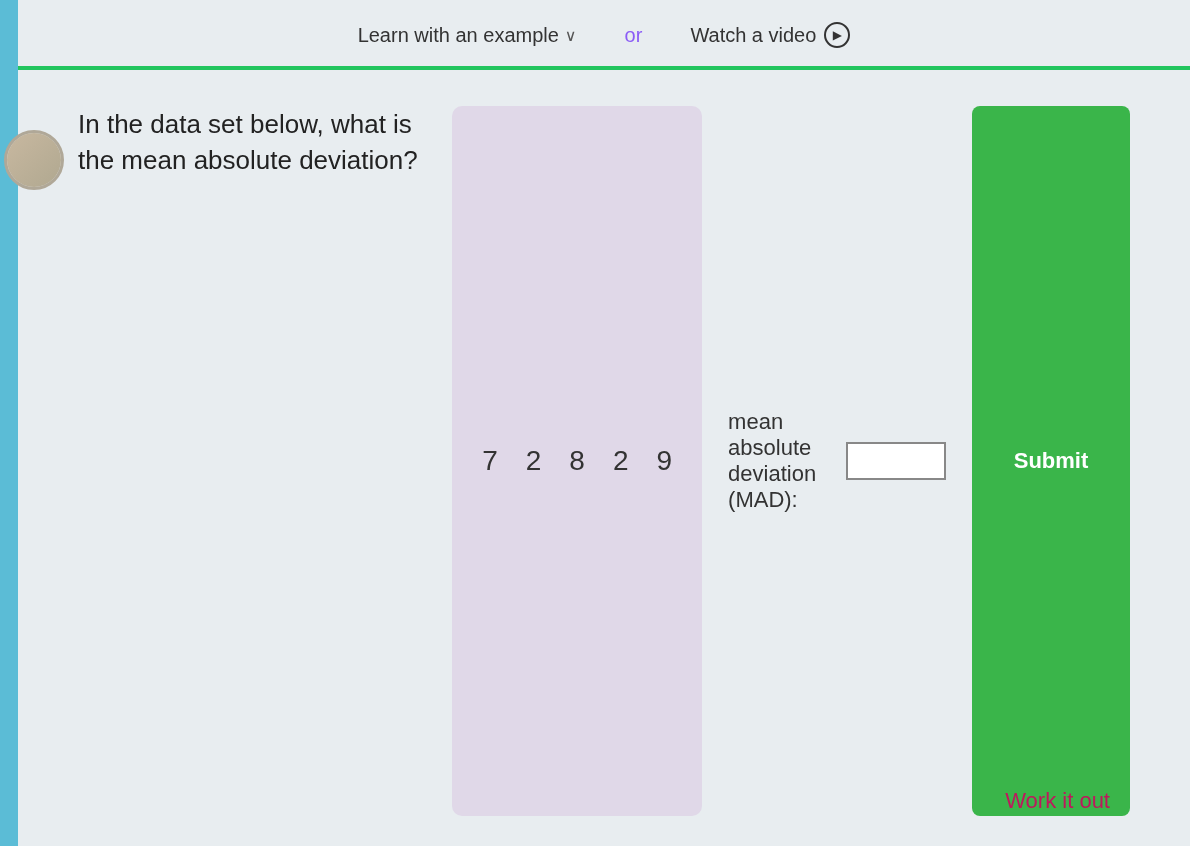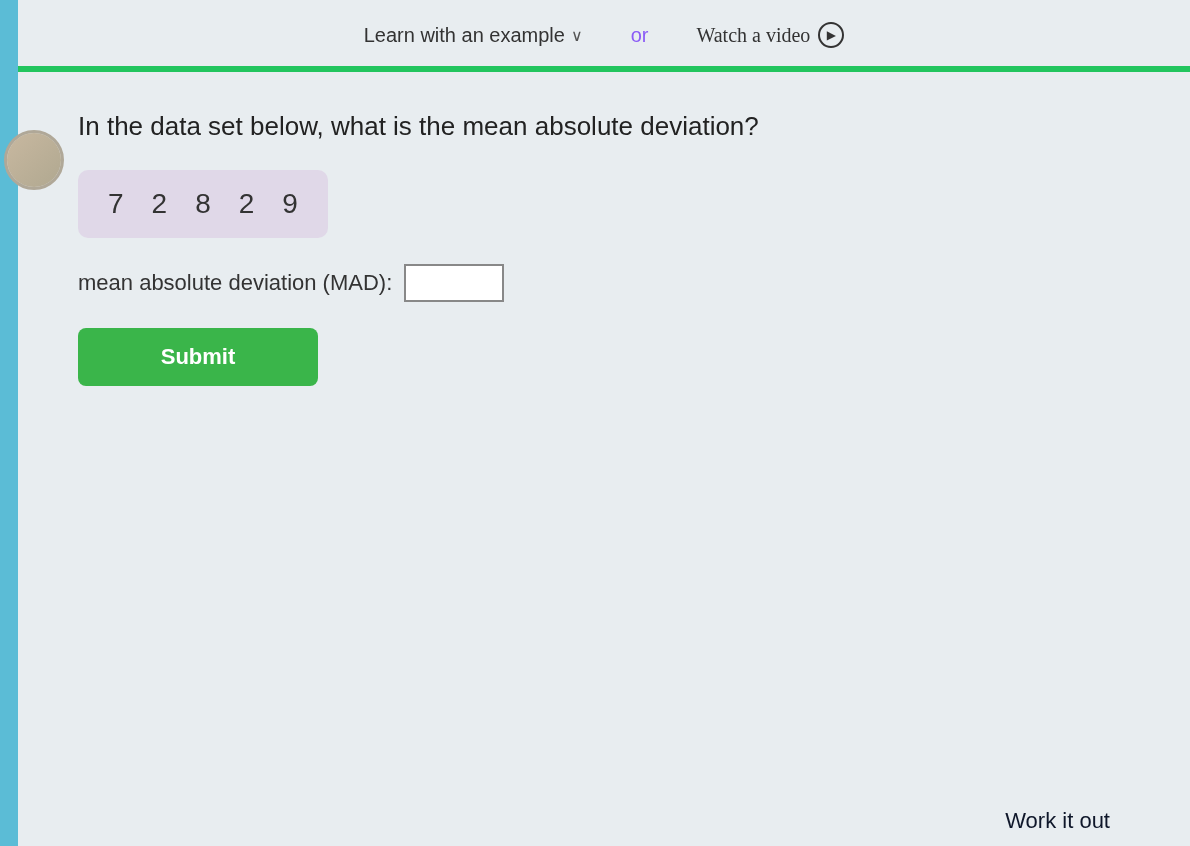--- a/index.html
+++ b/index.html
@@ -30,21 +30,21 @@
       position: relative;
       display: flex;
       flex-direction: column;
     }
 
     .top-bar {
       display: flex;
       align-items: center;
       justify-content: center;
       padding: 18px 40px 14px;
-      border-bottom: 6px solid #22c55e;
+      border-bottom: 4px solid #22c55e;
       gap: 40px;
       position: relative;
     }
 
     .learn-example-btn {
       display: flex;
       align-items: center;
       gap: 6px;
       font-size: 20px;
       color: #333;
@@ -67,41 +67,41 @@
 
     .watch-video-btn {
       display: flex;
       align-items: center;
       gap: 8px;
       font-size: 20px;
       color: #333;
       background: none;
       border: none;
       cursor: pointer;
-      font-family: Liberation Serif, serif;
+      font-family: Liberation Sans, sans-serif;
       padding: 4px 8px;
     }
 
     .play-icon {
       width: 26px;
       height: 26px;
       border: 2px solid #333;
       border-radius: 50%;
       display: flex;
       align-items: center;
       justify-content: center;
       font-size: 12px;
       color: #333;
     }
 
     .question-area {
       padding: 36px 60px 30px 60px;
       flex: 1;
       display: flex;
-      flex-direction: column;
+      flex-direction: row;
       gap: 26px;
     }
 
     .question-text {
       font-size: 26px;
       color: #222;
       font-weight: 400;
       line-height: 1.4;
     }
 
@@ -153,24 +153,24 @@
       padding: 16px 36px;
       font-size: 22px;
       font-weight: bold;
       cursor: pointer;
       width: 240px;
       text-align: center;
     }
 
     .work-it-out-btn {
       position: absolute;
-      bottom: 12px;
+      bottom: 32px;
       right: 80px;
       font-size: 22px;
-      color: #0f172a;
+      color: #be185d;
       background: none;
       border: none;
       cursor: pointer;
       font-family: Arial, sans-serif;
       font-weight: 500;
     }
 
     .circle-avatar {
       position: absolute;
       left: -14px;

